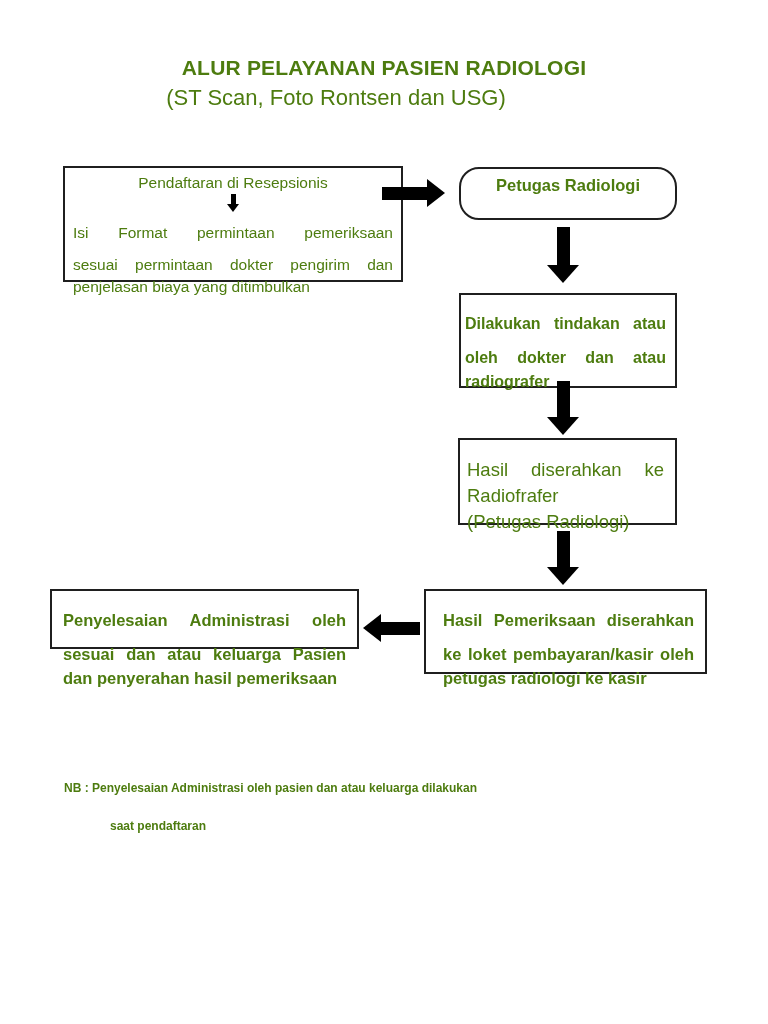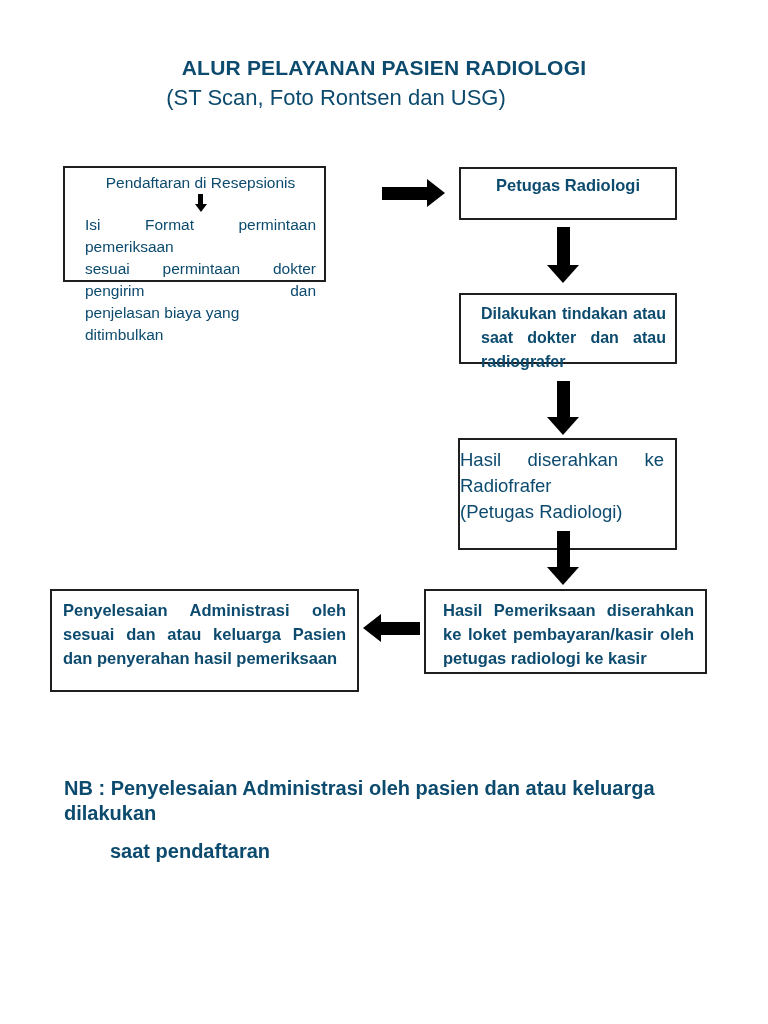--- a/index.html
+++ b/index.html
@@ -1,60 +1,60 @@
 <!DOCTYPE html>
 <html><head>
 <meta charset="utf-8">
 <style>
   html,body{margin:0;padding:0;background:#ffffff;}
   #page{
     position:relative;width:768px;height:1024px;background:#ffffff;
-    font-family:"Liberation Sans","DejaVu Sans",sans-serif;color:#0c4a6e;
+    font-family:"Liberation Sans","DejaVu Sans",sans-serif;color:#4d7c0f;
     overflow:hidden;
   }
   .abs{position:absolute;box-sizing:border-box;}
   
   #title-main{top:56px;left:0;width:768px;text-align:center;font-size:21px;font-weight:bold;letter-spacing:.2px;}
   #title-sub{top:85px;left:0;width:672px;text-align:center;font-size:22px;font-weight:normal;}
   
   .fbox{border:2px solid #1f1f1f;background:#ffffff;}
   .line{display:block;}
-  .stretch{text-align:justify;text-align-last:justify;}
-  #box-registration{left:63px;top:166px;width:263px;height:116px;padding:5px 8px 0 20px;font-size:15.5px;}
+  .stretch{text-align:justify;text-align-last:justify;margin-top:10px;}
+  #box-registration{left:63px;top:166px;width:340px;height:116px;padding:5px 8px 0 8px;font-size:15.5px;}
   #box-registration .head{text-align:center;line-height:20px;}
   .mini-arrow{width:12px;margin:1px auto 2px auto;display:flex;flex-direction:column;align-items:center;}
   .mini-shaft{width:5px;height:10px;background:#000;}
   .mini-head{width:0;height:0;border-left:6px solid transparent;border-right:6px solid transparent;border-top:8px solid #000;}
   #box-registration .para .line{line-height:22px;}
-  #box-officer{left:459px;top:167px;width:218px;height:53px;padding-top:7px;text-align:center;font-weight:bold;font-size:16.5px;}
-  #box-action{left:459px;top:293px;width:218px;height:71px;padding:7px 9px 0 20px;font-weight:bold;font-size:16px;}
+  #box-officer{left:459px;top:167px;width:218px;height:53px;padding-top:7px;text-align:center;font-weight:bold;font-size:16.5px;border-radius:20px;}
+  #box-action{left:459px;top:293px;width:218px;height:95px;padding:7px 9px 0 4px;font-weight:bold;font-size:16px;}
   #box-action .line{line-height:24px;}
-  #box-handover{left:458px;top:438px;width:219px;height:112px;padding:7px 11px 0 0;font-size:18.5px;}
+  #box-handover{left:458px;top:438px;width:219px;height:87px;padding:7px 11px 0 7px;font-size:18.5px;}
   #box-handover .line{line-height:26px;}
   #box-payment{left:424px;top:589px;width:283px;height:85px;padding:7px 11px 0 17px;font-weight:bold;font-size:16.5px;}
   #box-payment .line{line-height:24px;}
-  #box-admin{left:50px;top:589px;width:309px;height:103px;padding:7px 11px 18px 11px;font-weight:bold;font-size:16.5px;}
+  #box-admin{left:50px;top:589px;width:309px;height:60px;padding:7px 11px 18px 11px;font-weight:bold;font-size:16.5px;}
   #box-admin .line{line-height:24px;}
   
   .arrow-right{display:flex;align-items:center;}
   .arrow-right .shaft{height:13px;background:#000;flex:1;}
   .arrow-right .head{width:0;height:0;border-top:14px solid transparent;border-bottom:14px solid transparent;border-left:18px solid #000;}
   .arrow-left{display:flex;align-items:center;}
   .arrow-left .head{width:0;height:0;border-top:14px solid transparent;border-bottom:14px solid transparent;border-right:18px solid #000;}
   .arrow-left .shaft{height:13px;background:#000;flex:1;}
   .arrow-down{display:flex;flex-direction:column;align-items:center;}
   .arrow-down .shaft{width:13px;background:#000;flex:1;}
   .arrow-down .head{width:0;height:0;border-left:16px solid transparent;border-right:16px solid transparent;border-top:18px solid #000;}
   #arrow-reg-to-officer{left:382px;top:179px;width:63px;height:28px;}
   #arrow-officer-to-action{left:546px;top:227px;width:34px;height:56px;}
   #arrow-action-to-handover{left:546px;top:381px;width:34px;height:54px;}
   #arrow-handover-to-payment{left:546px;top:531px;width:34px;height:54px;}
   #arrow-payment-to-admin{left:363px;top:614px;width:57px;height:28px;}
   
-  #note{left:64px;top:776px;width:640px;font-size:20px;font-weight:bold;}
+  #note{left:64px;top:776px;width:640px;font-size:12px;font-weight:bold;}
   #note .line{line-height:25px;}
   #note .indent{margin-left:46px;margin-top:13px;}
 </style>
 </head>
 <body>
 
 <div id="page">
 
   <div id="title-main" class="abs">ALUR PELAYANAN PASIEN RADIOLOGI</div>
   <div id="title-sub" class="abs">(ST Scan, Foto Rontsen dan USG)</div>
@@ -81,21 +81,21 @@
     <span>Petugas Radiologi</span>
   </div>
 
   <div id="arrow-officer-to-action" class="abs arrow-down">
     <span class="shaft"></span>
     <span class="head"></span>
   </div>
 
   <div id="box-action" class="abs fbox">
     <span class="line stretch">Dilakukan tindakan atau</span>
-    <span class="line stretch">saat dokter dan atau</span>
+    <span class="line stretch">oleh dokter dan atau</span>
     <span class="line">radiografer</span>
   </div>
 
   <div id="arrow-action-to-handover" class="abs arrow-down">
     <span class="shaft"></span>
     <span class="head"></span>
   </div>
 
   <div id="box-handover" class="abs fbox">
     <span class="line stretch">Hasil diserahkan ke</span>

